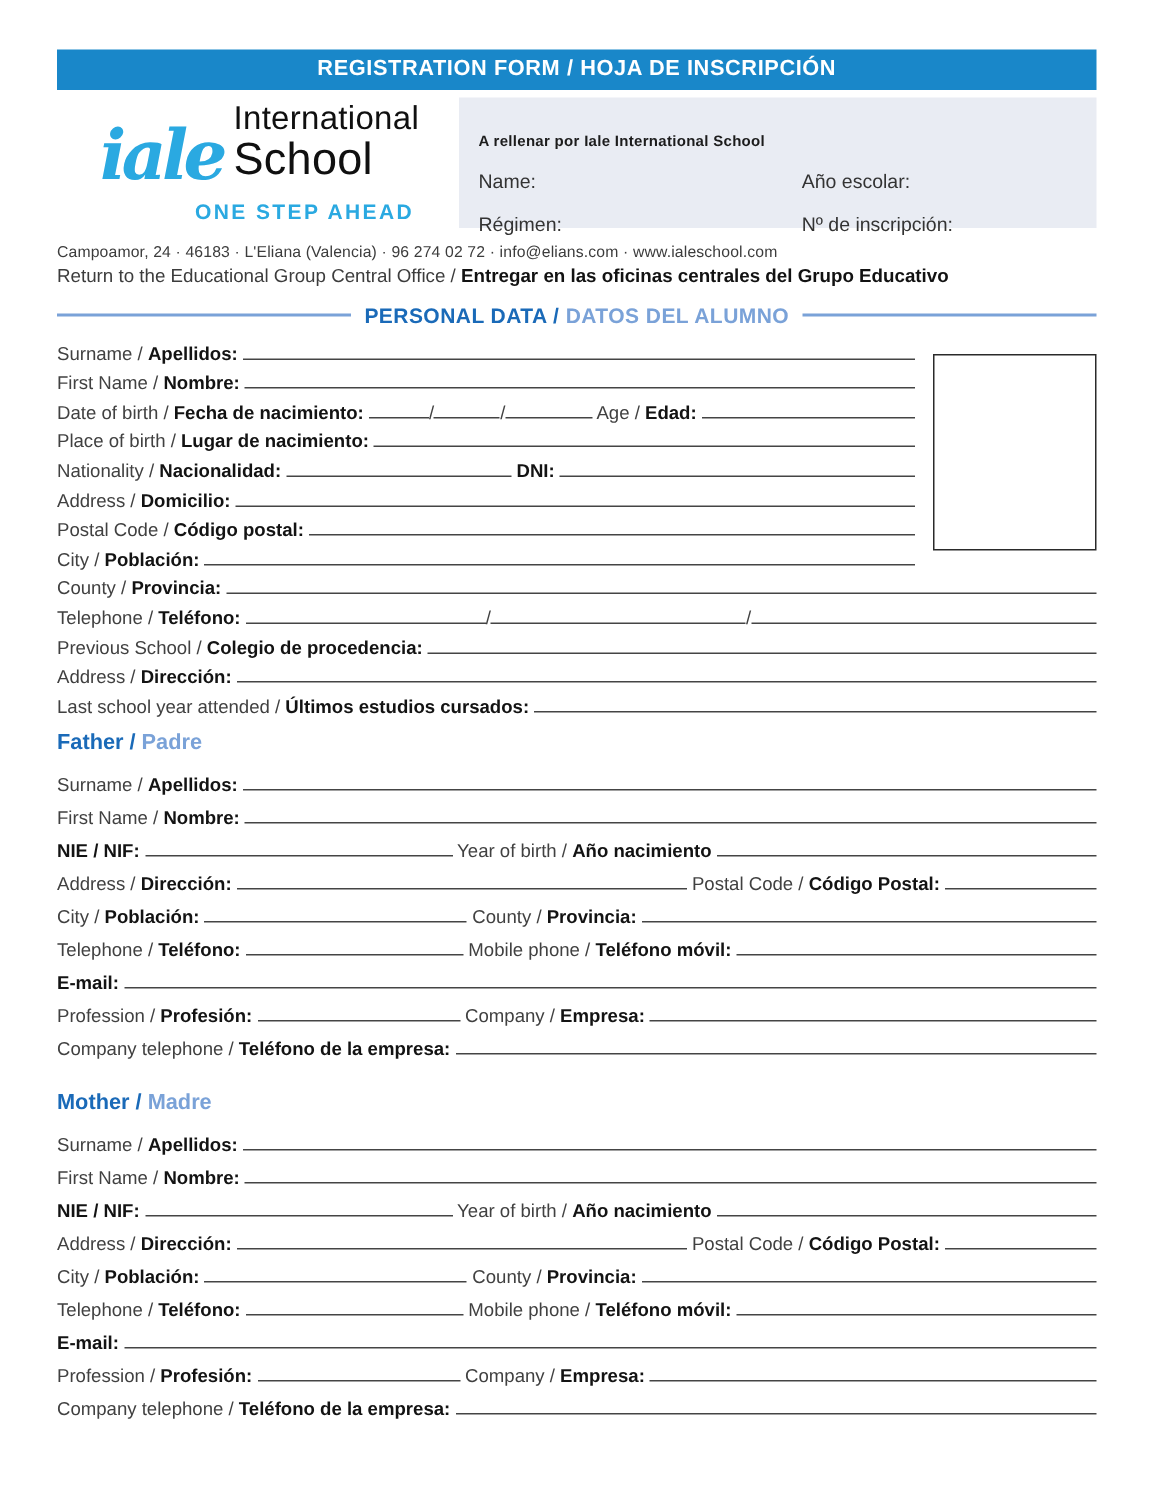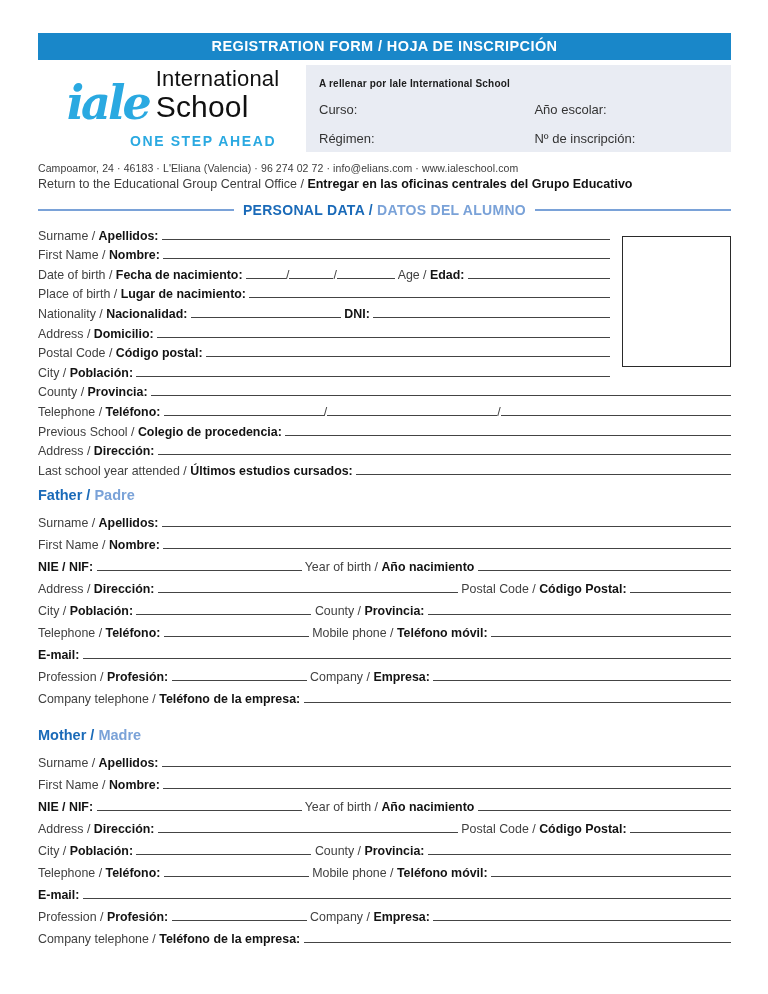--- a/index.html
+++ b/index.html
@@ -40,21 +40,21 @@
   .logo-int { display: block; font-size: 22px; letter-spacing: .2px; }
   .logo-school { display: block; font-size: 30px; margin-top: 2px; letter-spacing: .2px; }
   .tagline {
     color: var(--logo-blue, #2aa9e1);
     font-weight: bold; font-size: 14px;
     letter-spacing: 1.6px; margin-top: 10px; padding-left: 92px;
   }
   .office-box {
     flex: 1;
     background: var(--office-box-bg, #e9ecf3);
-    padding: 13px 13px;
+    padding: 24px 13px;
   }
   .office-heading { font-size: 10px; font-weight: bold; color: #1c1c1c; letter-spacing: .2px; }
   .office-grid {
     display: grid; grid-template-columns: 54% 46%;
     row-gap: 14px; margin-top: 13px;
     font-size: 13px; color: #333333;
   }
 
   
   .contact { font-size: 10.5px; margin-top: 10px; color: #3c3c3c; letter-spacing: .1px; }
@@ -106,21 +106,21 @@
         <span class="logo-text">
           <span class="logo-int">International</span>
           <span class="logo-school">School</span>
         </span>
       </div>
       <div class="tagline">ONE STEP AHEAD</div>
     </div>
     <div class="office-box">
       <div class="office-heading">A rellenar por Iale International School</div>
       <div class="office-grid">
-        <span>Curso:</span>
+        <span>Name:</span>
         <span>Año escolar:</span>
         <span>Régimen:</span>
         <span>Nº de inscripción:</span>
       </div>
     </div>
   </div>
 
   <div class="contact">Campoamor, 24 · 46183 · L'Eliana (Valencia) · 96 274 02 72 · info@elians.com · www.ialeschool.com</div>
 
   <div class="return-line">

